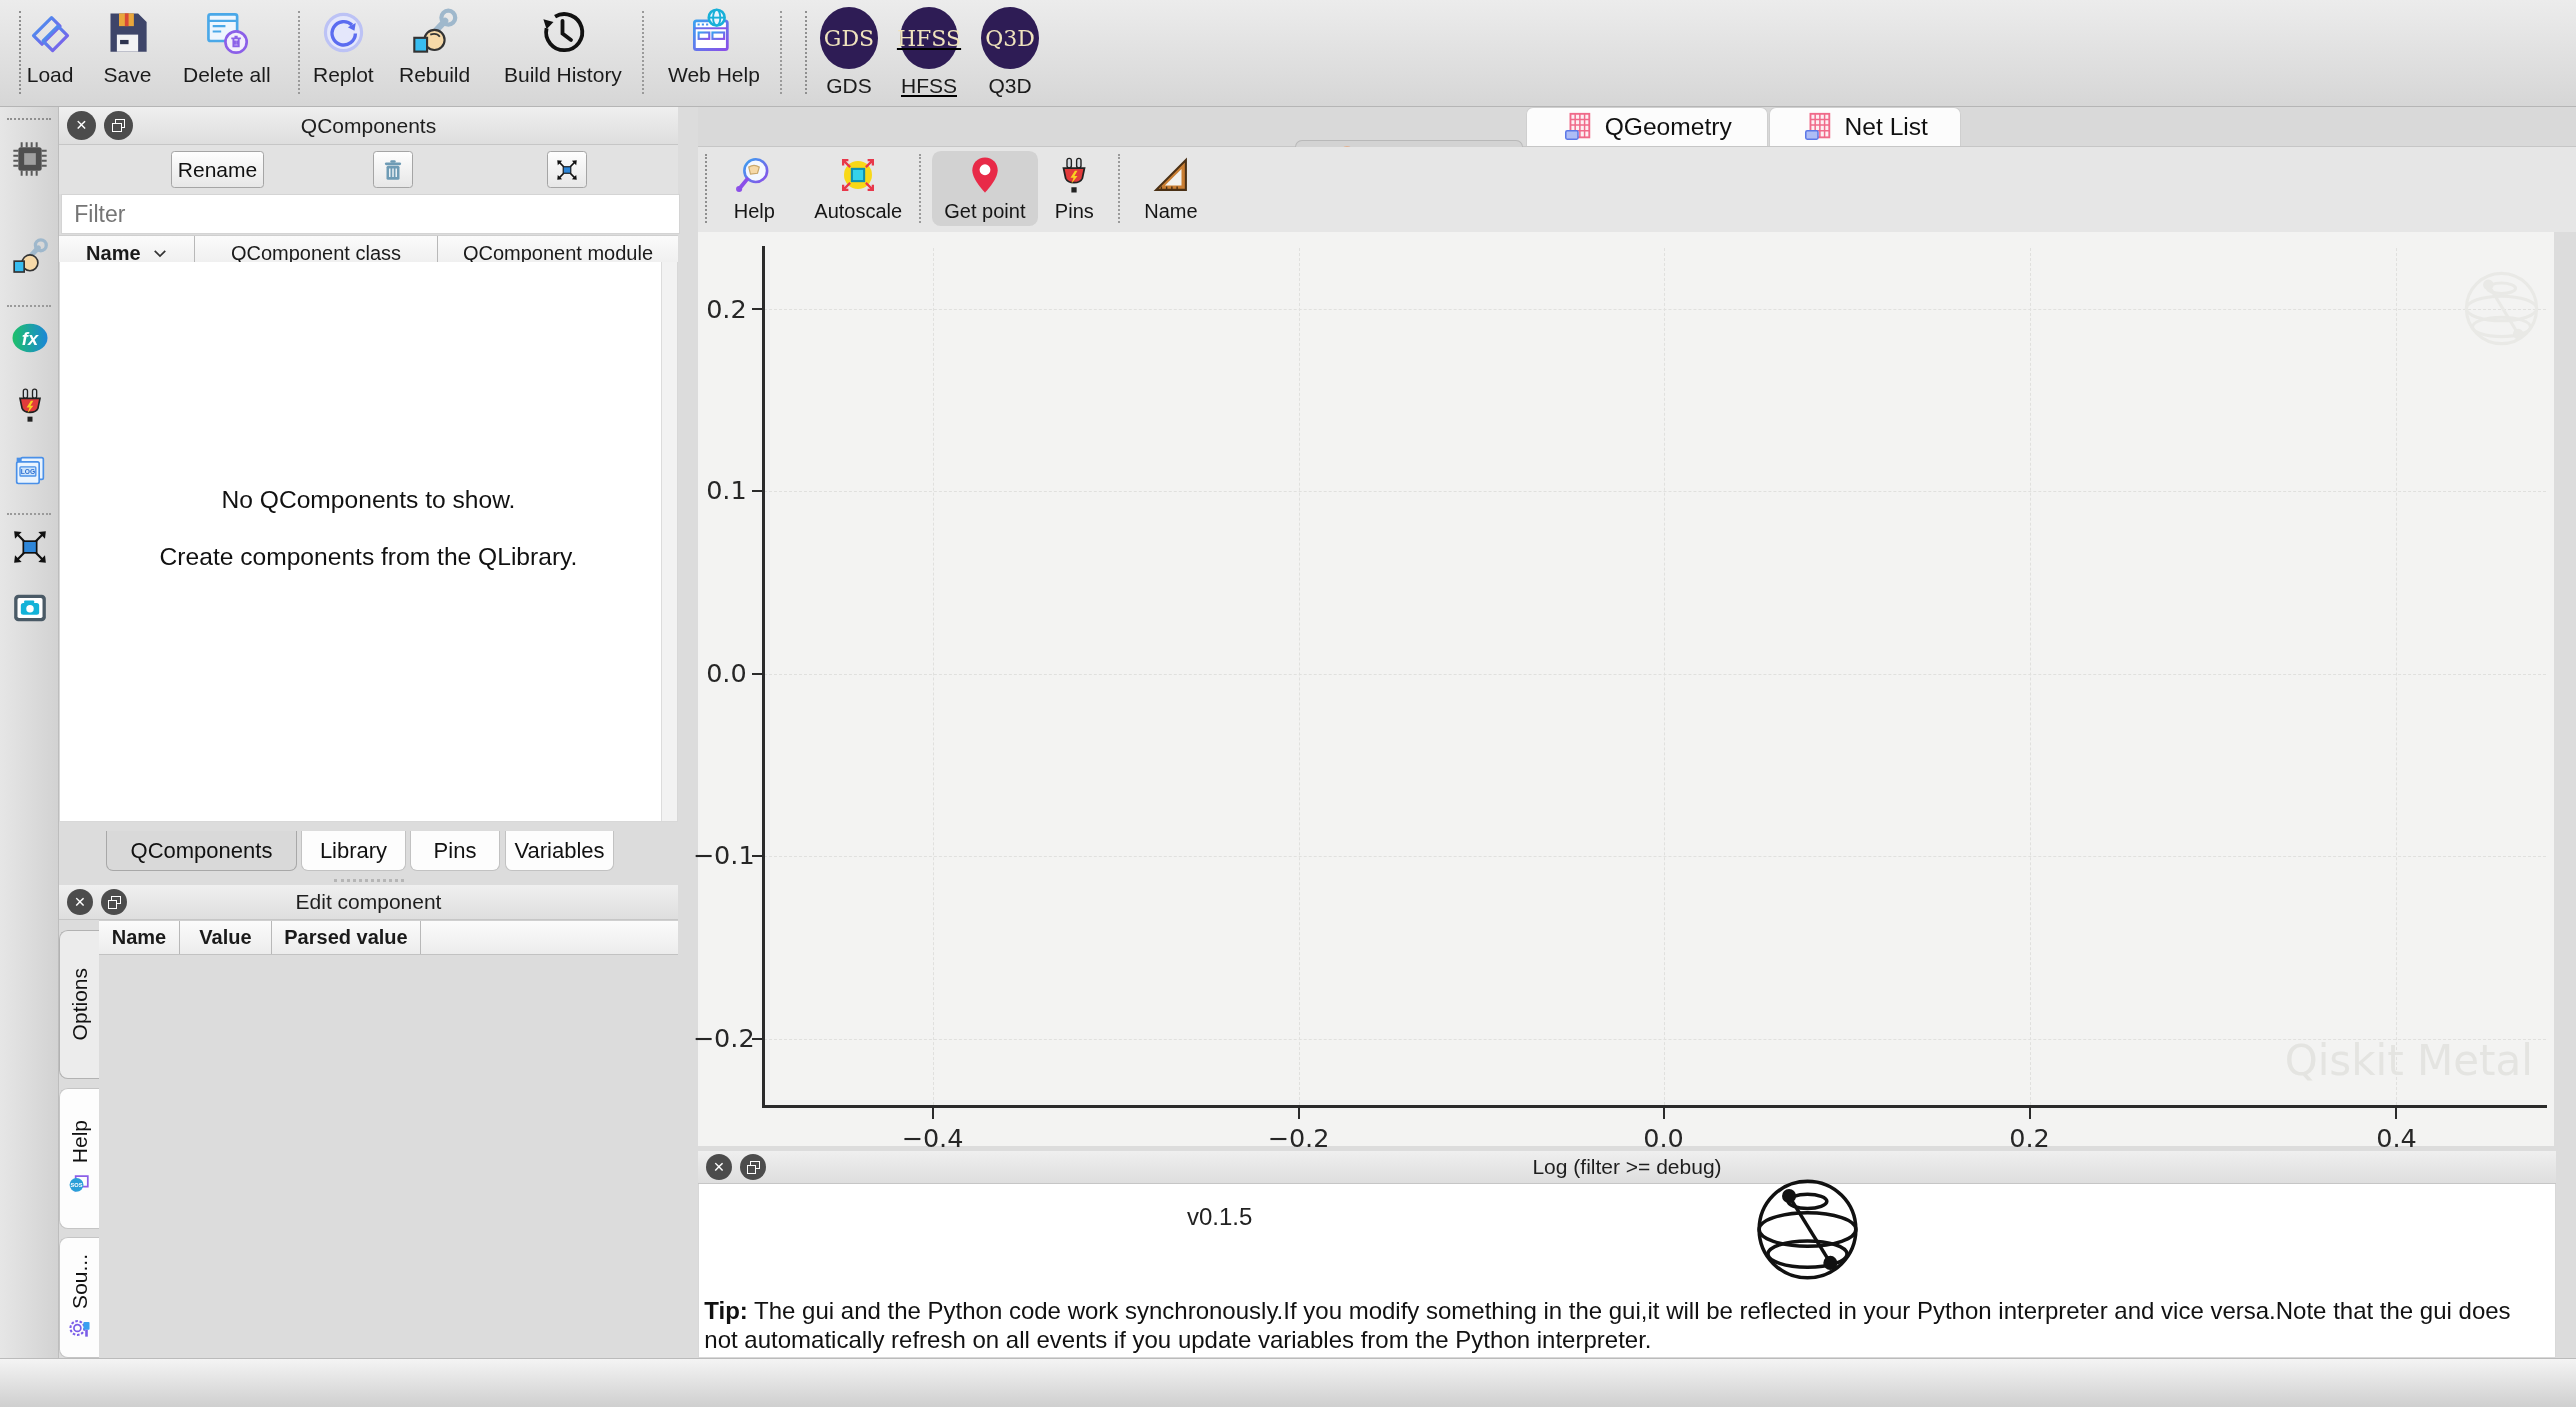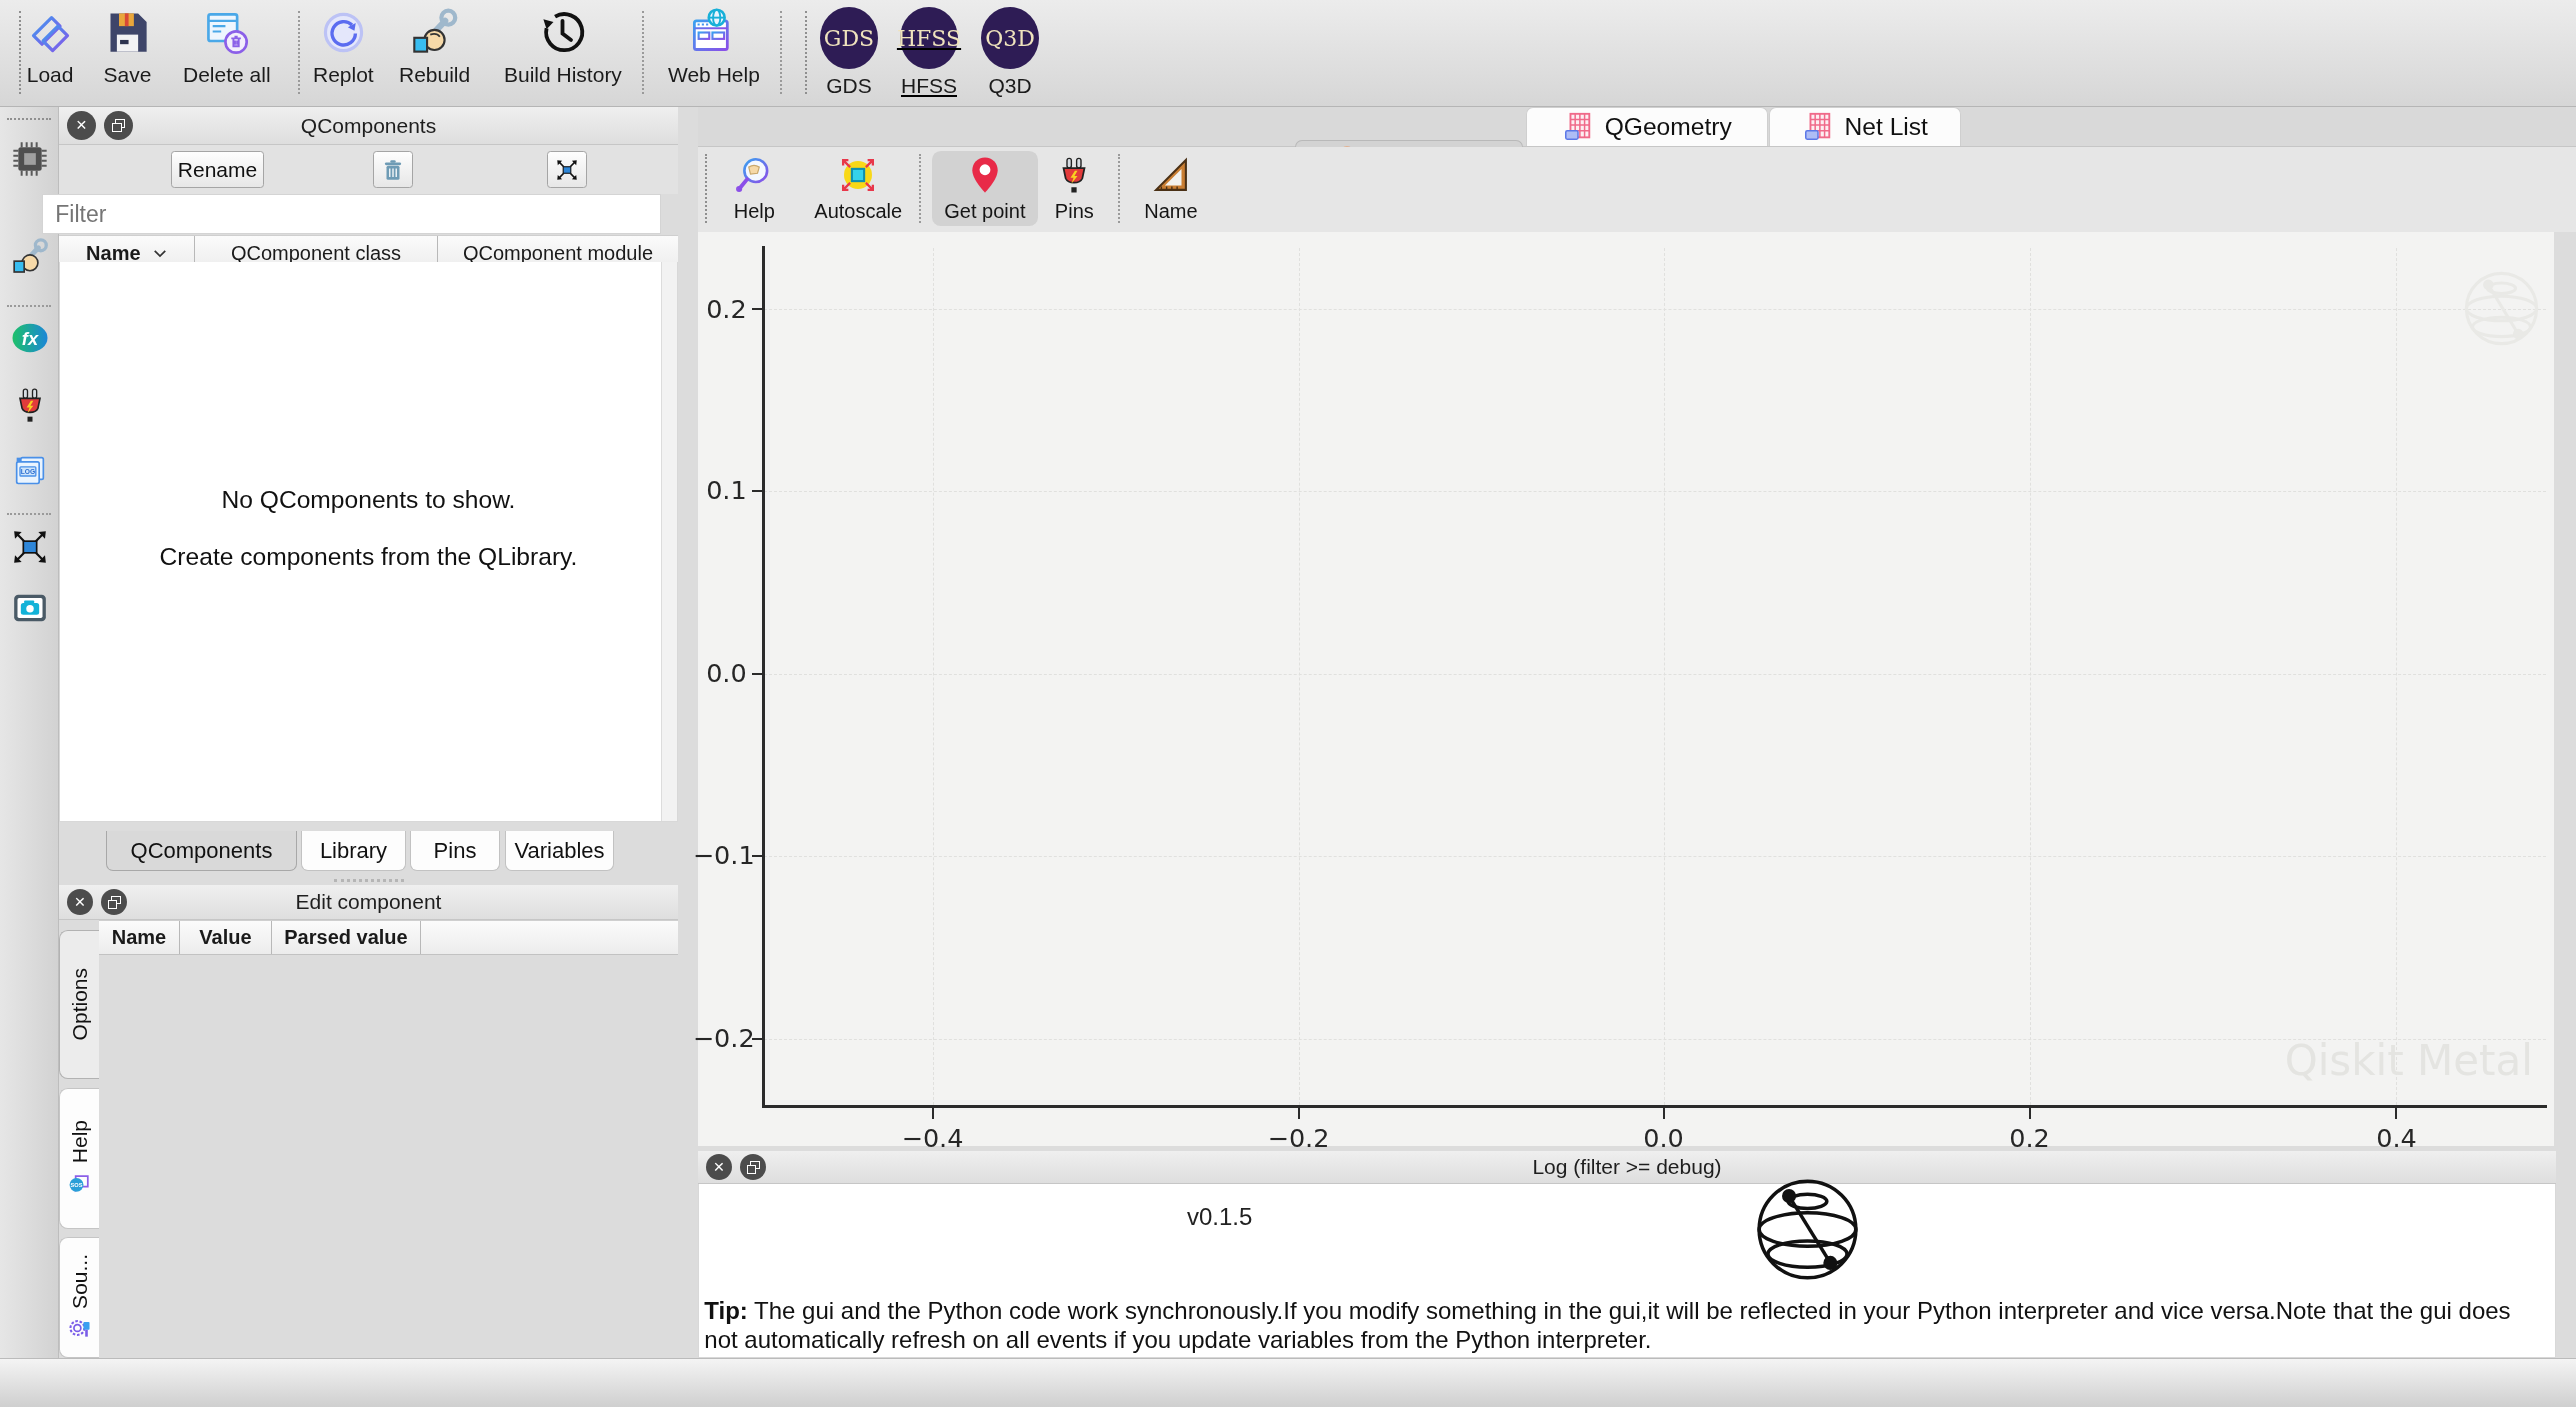--- a/index.html
+++ b/index.html
@@ -287,21 +287,21 @@
       <svg width="26" height="26" viewBox="0 0 48 48">
         <g stroke="#111" stroke-width="3">
             <path d="M10 10 L18 18 M38 10 L30 18 M10 38 L18 30 M38 38 L30 30"></path>
           </g>
         <path d="M6 6 l9 1 -8 8 z M42 6 l-9 1 8 8 z M6 42 l1 -9 8 8 z M42 42 l-1 -9 -8 8 z" fill="#111"></path>
         <rect x="17" y="18" width="14" height="12" fill="#2e86d8" stroke="#111" stroke-width="2"></rect>
       </svg>
     </div>
   </div>
 
-  <input style="position: absolute; left: 42px; top: 194px; width: 619px; height: 40px; border: 0.9px solid rgb(212, 212, 212); background: rgb(255, 255, 255); padding: 0px 12.3px; font-size: 23px; color: #1d4ed8; outline: none;" placeholder="Filter">
+  <input style="position: absolute; left: 61px; top: 194px; width: 619px; height: 40px; border: 0.9px solid rgb(212, 212, 212); background: rgb(255, 255, 255); padding: 0px 12.3px; font-size: 23px; color: #1d4ed8; outline: none;" placeholder="Filter">
 
   <div class="colhdr abs" style="left:59px;top:235px;width:619px;height:37px;">
     <div class="colcell bold" style="width:136px;gap:12.3px;">
       <span>Name</span>
       <svg width="14" height="8.8" viewBox="0 0 16 10">
           <path d="M2 2 L8 8 L14 2" fill="none" stroke="#333" stroke-width="2"></path>
         </svg>
     </div>
     <div class="colcell" style="width:243px;">
       <span>QComponent class</span>

